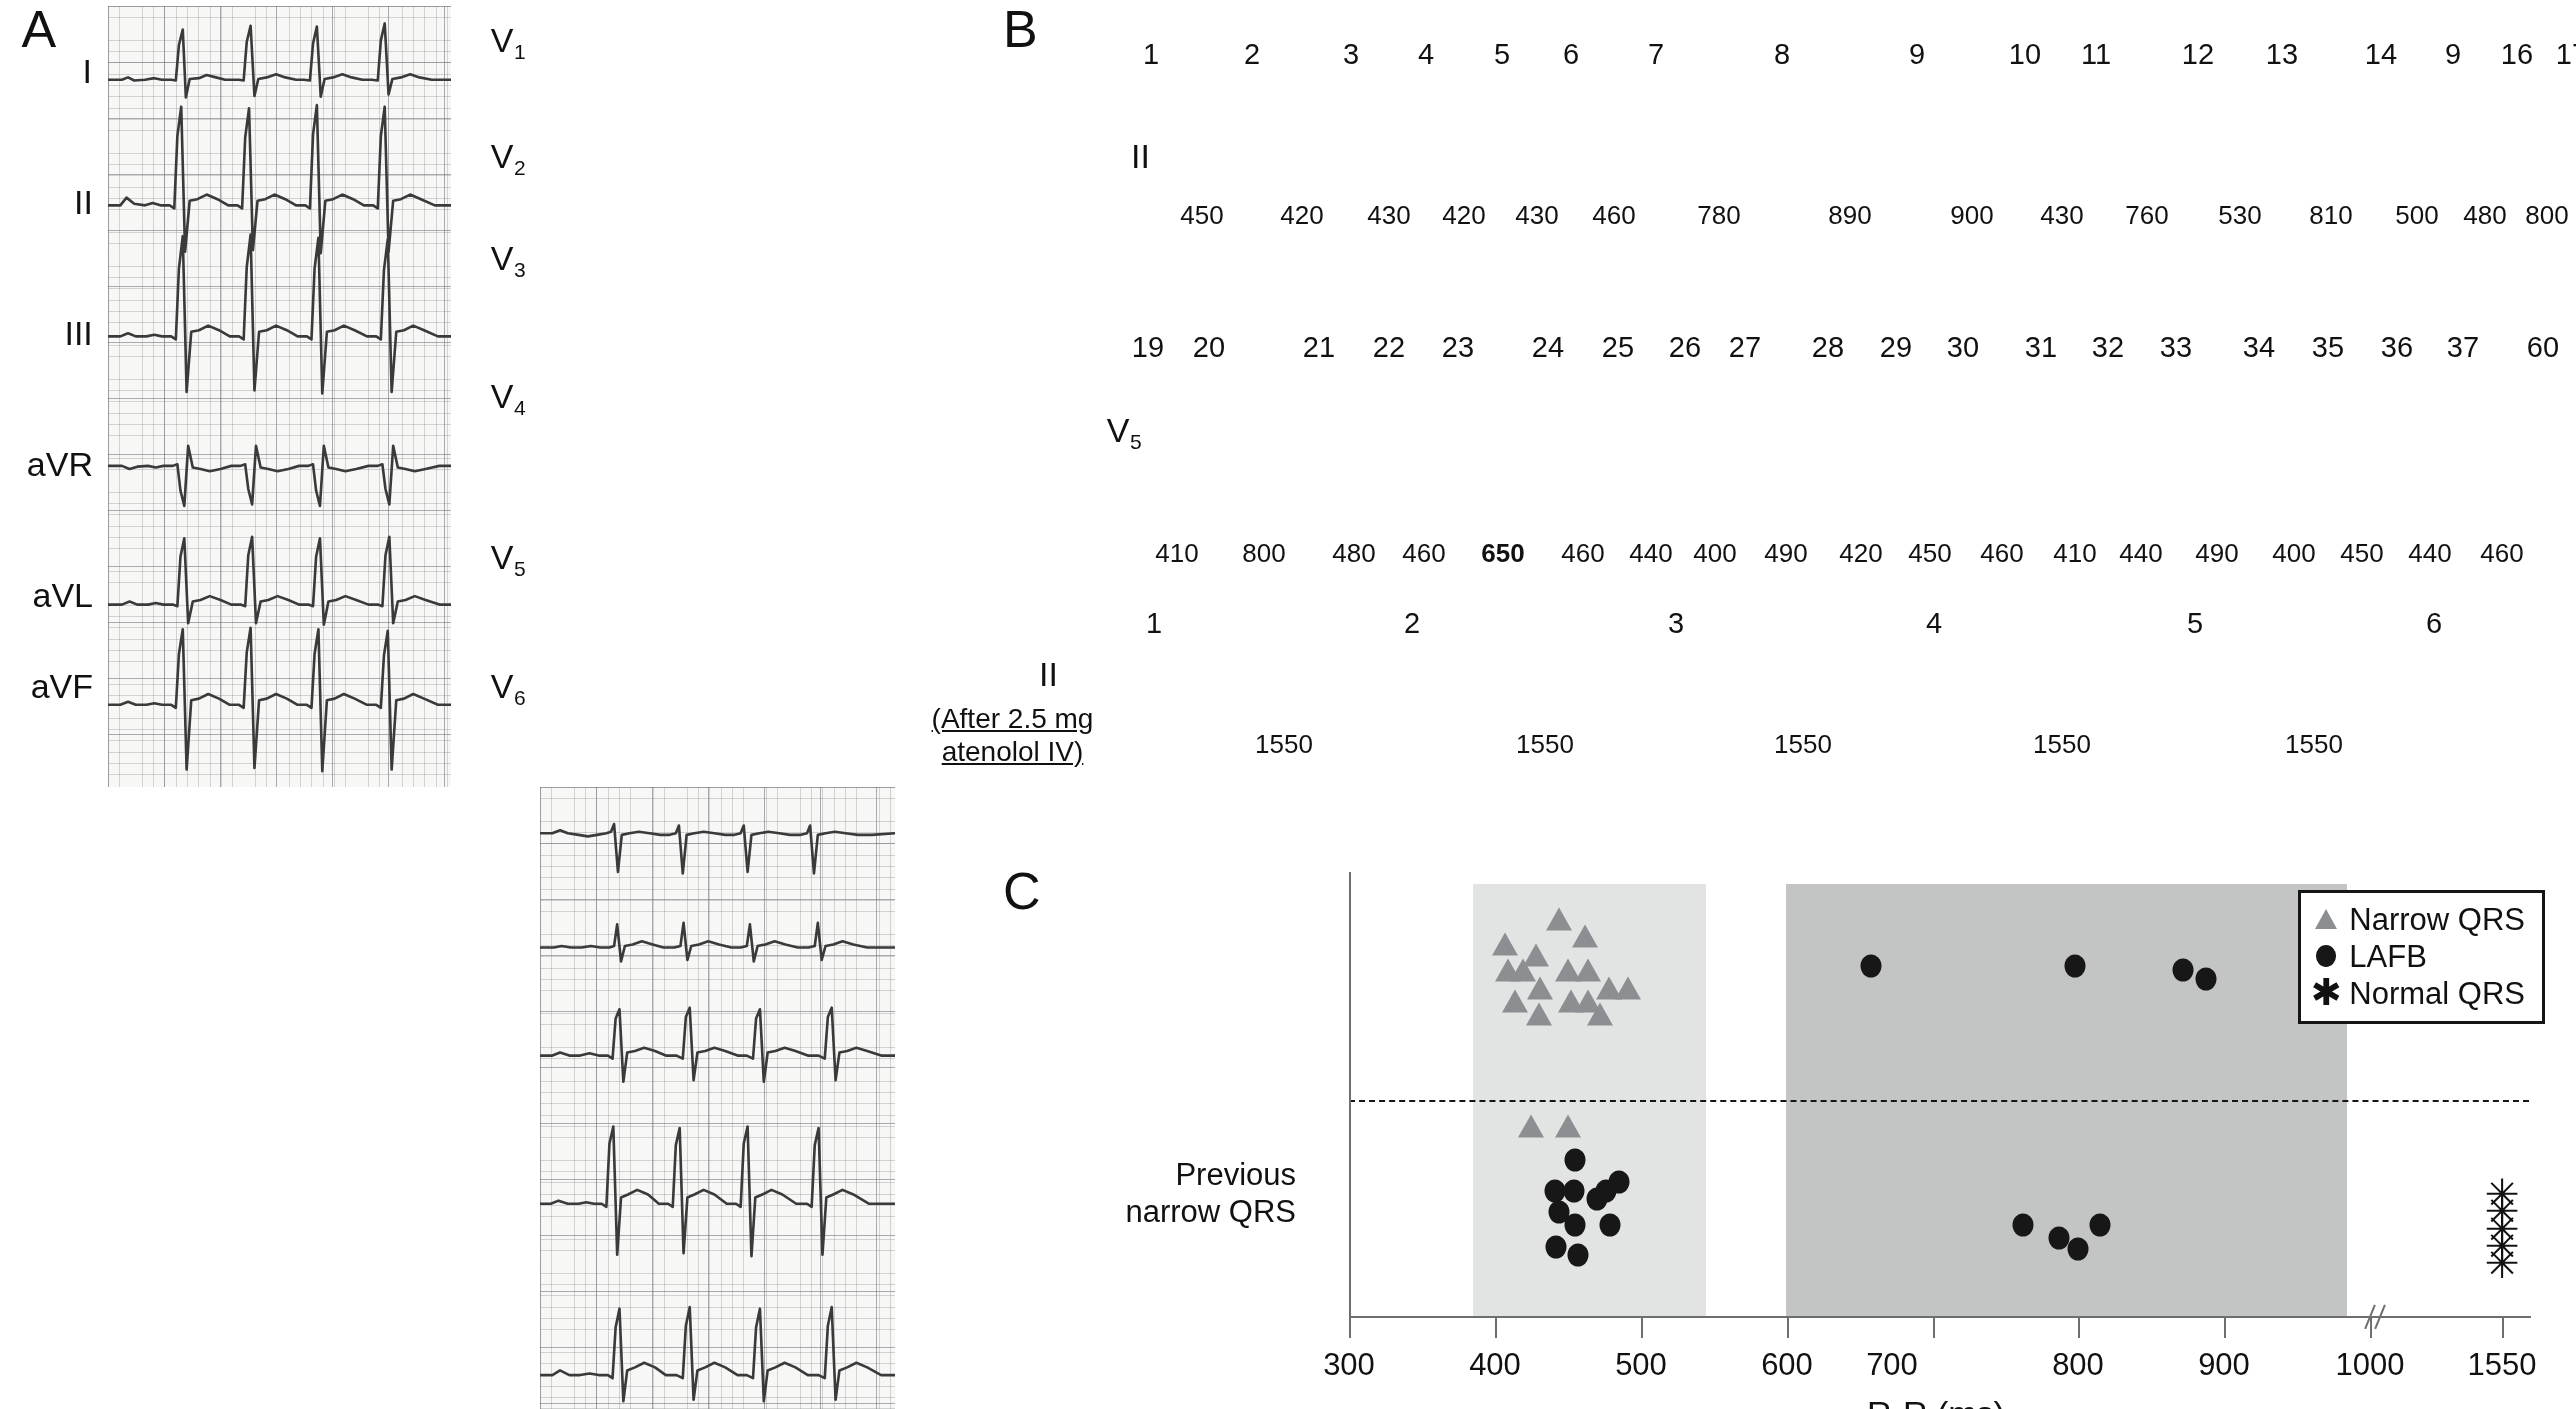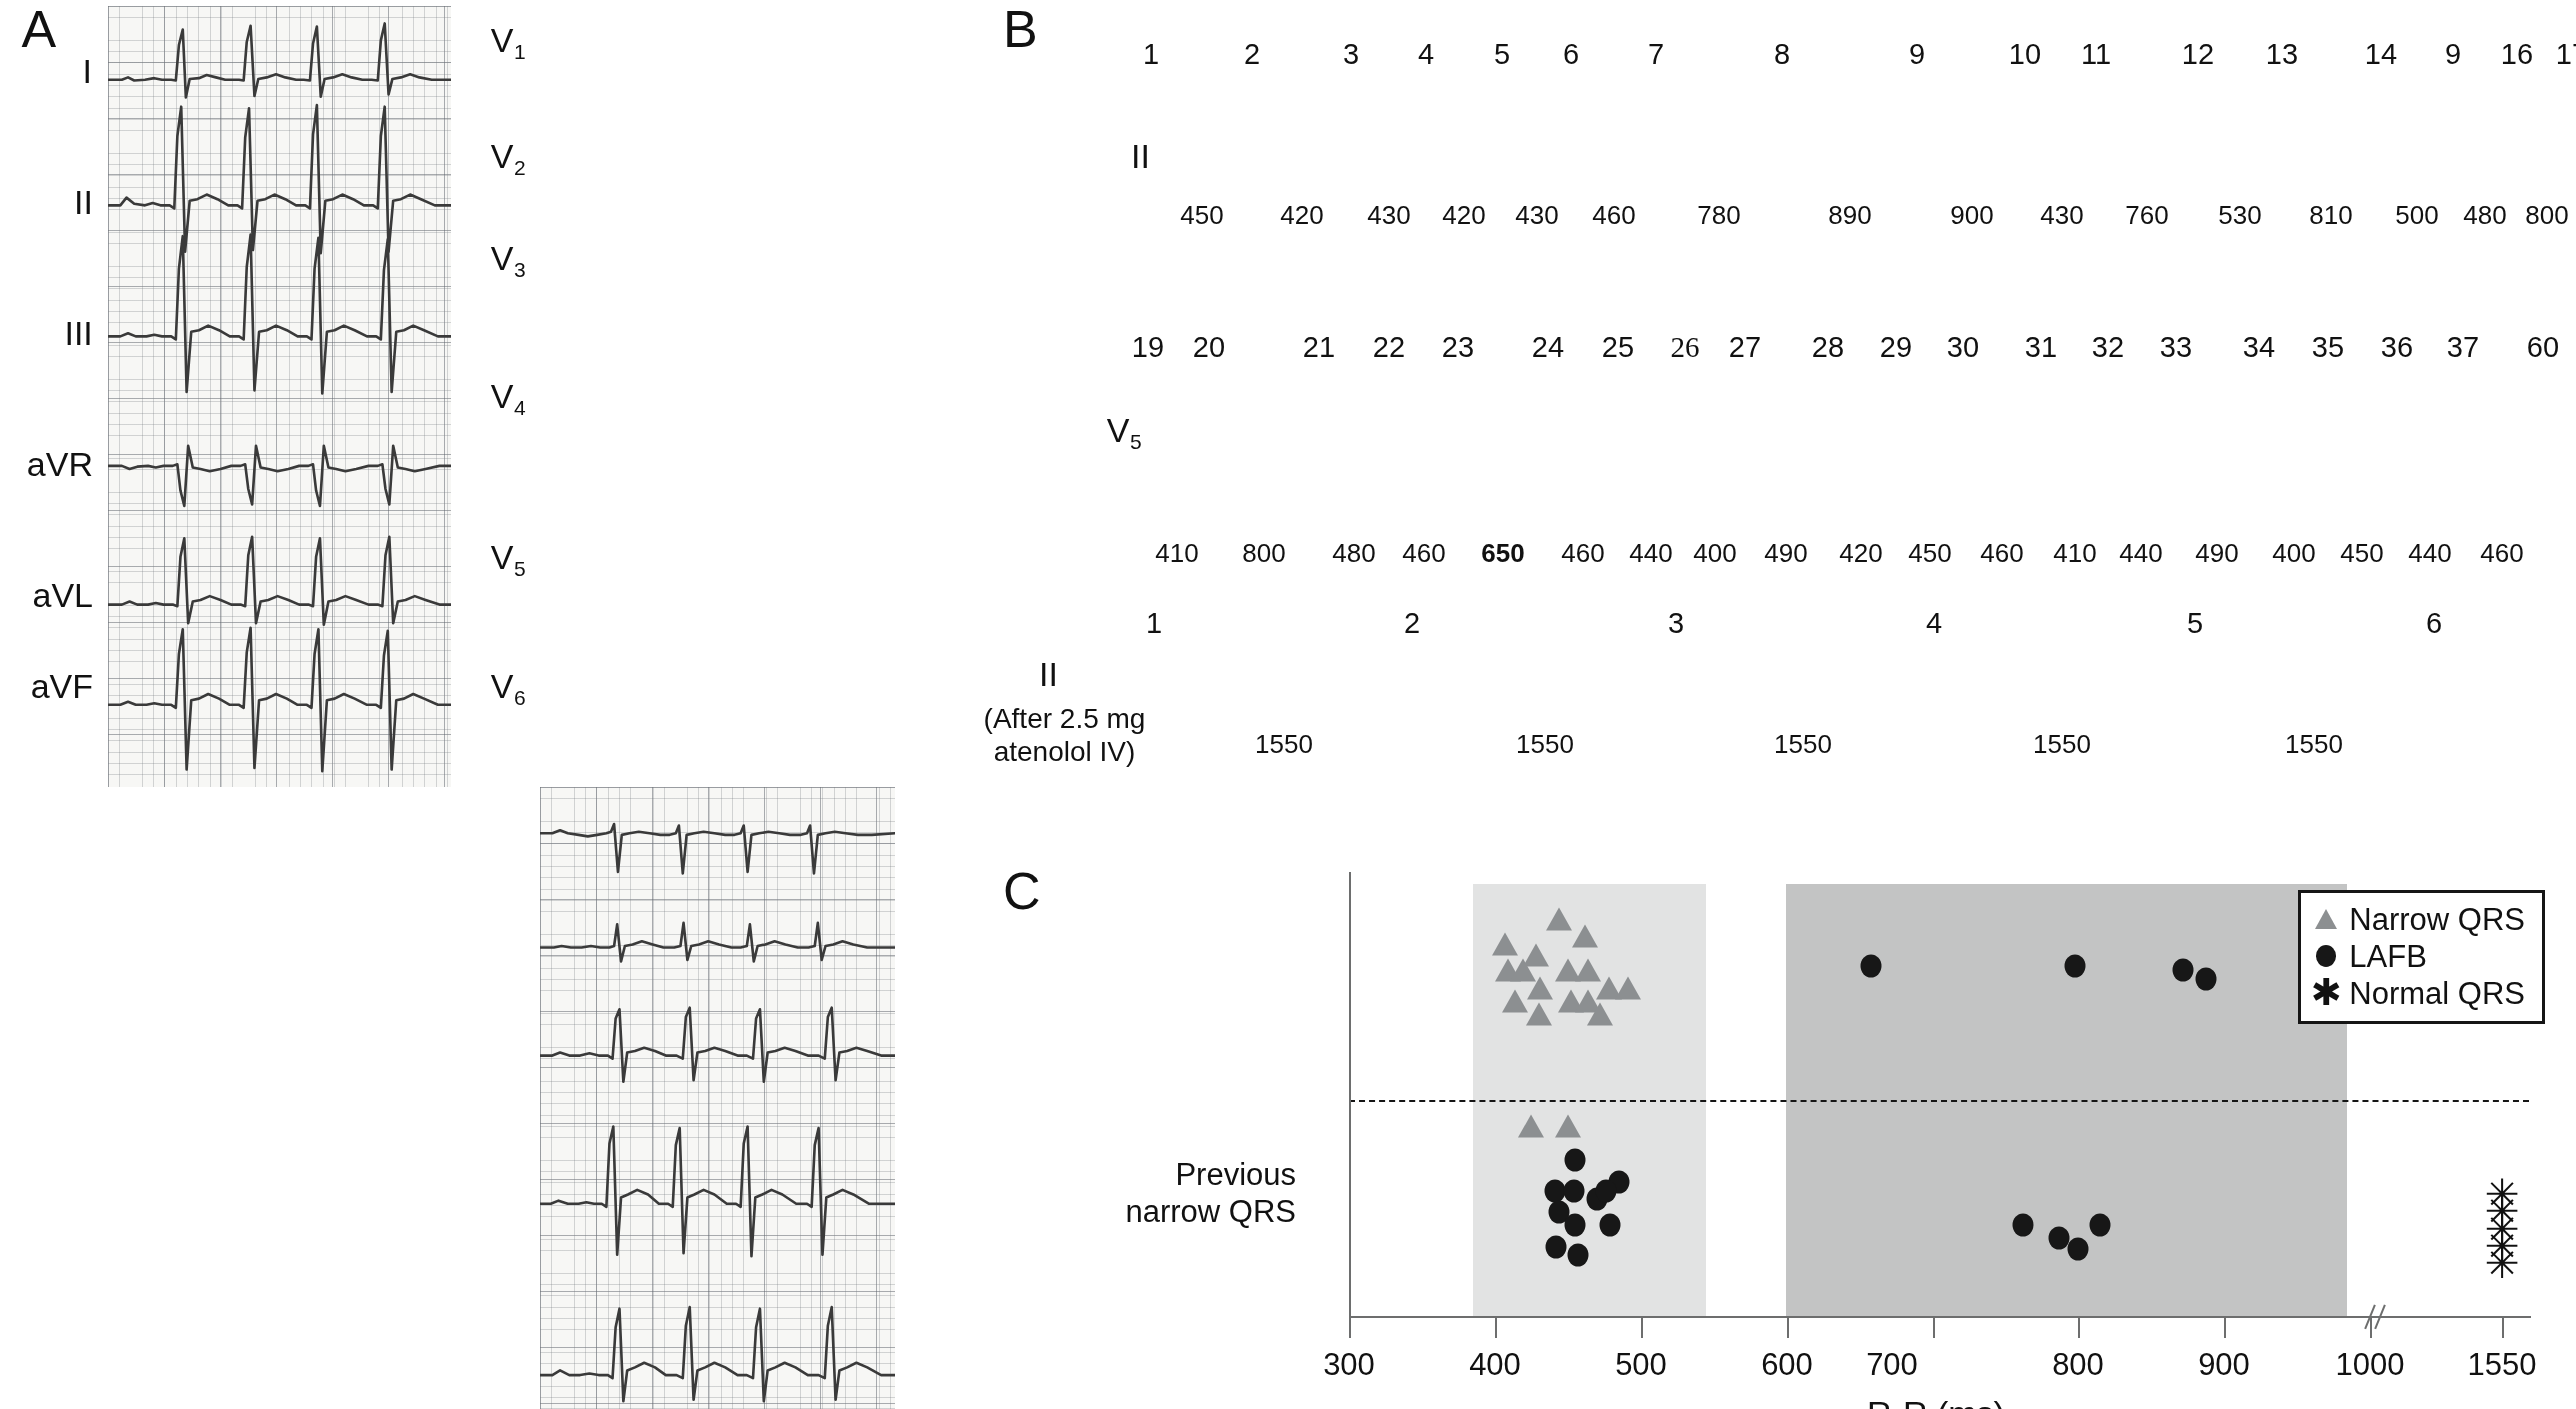--- a/index.html
+++ b/index.html
@@ -251,21 +251,21 @@
 </div>
 
 <div class="abs" id="b-strip2-nums" style="left:1122px;top:333px;width:1450px;height:35px;">
     <div class="beat-num" style="left: 26px;">19</div>
     <div class="beat-num" style="left: 87px;">20</div>
     <div class="beat-num" style="left: 197px;">21</div>
     <div class="beat-num" style="left: 267px;">22</div>
     <div class="beat-num" style="left: 336px;">23</div>
     <div class="beat-num" style="left: 426px;">24</div>
     <div class="beat-num" style="left: 496px;">25</div>
-    <div class="beat-num" style="left: 563px; font-family: Liberation Serif, serif;">26</div>
+    <div class="beat-num" style="left: 563px;">26</div>
     <div class="beat-num" style="left: 623px;">27</div>
     <div class="beat-num" style="left: 706px;">28</div>
     <div class="beat-num" style="left: 774px;">29</div>
     <div class="beat-num" style="left: 841px;">30</div>
     <div class="beat-num" style="left: 919px;">31</div>
     <div class="beat-num" style="left: 986px;">32</div>
     <div class="beat-num" style="left: 1054px;">33</div>
     <div class="beat-num" style="left: 1137px;">34</div>
     <div class="beat-num" style="left: 1206px;">35</div>
     <div class="beat-num" style="left: 1275px;">36</div>
@@ -289,21 +289,21 @@
     <div class="rr-val" style="left: 953px;">410</div>
     <div class="rr-val" style="left: 1019px;">440</div>
     <div class="rr-val" style="left: 1095px;">490</div>
     <div class="rr-val" style="left: 1172px;">400</div>
     <div class="rr-val" style="left: 1240px;">450</div>
     <div class="rr-val" style="left: 1308px;">440</div>
     <div class="rr-val" style="left: 1380px;">460</div>
   </div>
 
 <div class="abs lead-label" style="left:956px;top:657px;width:185px;text-align:center;">II</div>
-<div class="abs lead-label-sm" style="left:964px;top:702px;width:201px;">
+<div class="abs lead-label-sm" style="left:912px;top:702px;width:201px;text-decoration:underline;">
   <div>(After 2.5 mg</div>
   <div>atenolol IV)</div>
 </div>
 
 <div class="abs" id="b-strip3-nums" style="left:1122px;top:609px;width:1450px;height:35px;">
     <div class="beat-num" style="left: 32px;">1</div>
     <div class="beat-num" style="left: 290px;">2</div>
     <div class="beat-num" style="left: 554px;">3</div>
     <div class="beat-num" style="left: 812px;">4</div>
     <div class="beat-num" style="left: 1073px;">5</div>

